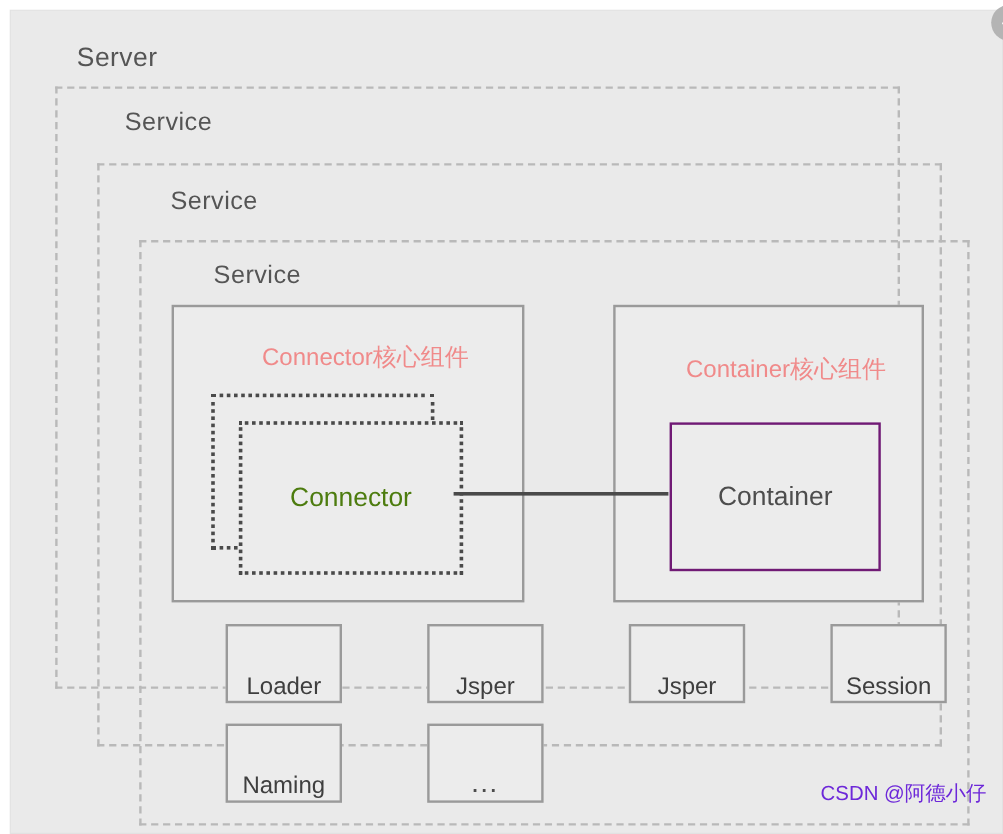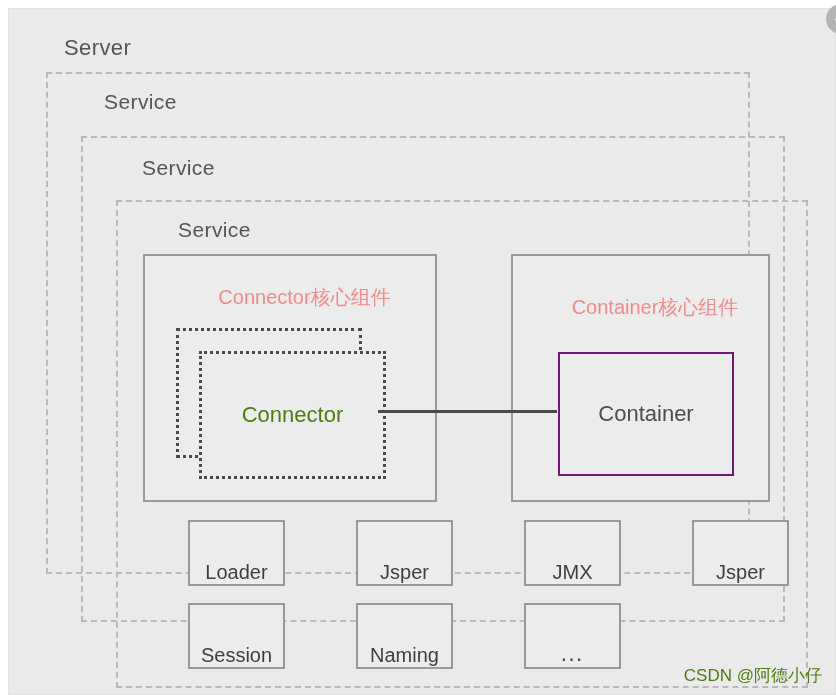--- a/index.html
+++ b/index.html
@@ -182,22 +182,22 @@
   .comp-box.ellipsis-box {
     font-size: 24px;
     letter-spacing: 2px;
     color: #4d4d4d;
   }
 
   
   .watermark {
     position: absolute;
     right: 14px;
-    bottom: 8px;
-    color: #4d7c0f;
+    bottom: 22px;
+    color: #6d28d9;
     font-size: 17px;
     white-space: nowrap;
     z-index: 30;
   }
 </style>
 </head>
 <body>
 
 <div id="canvas">
 
@@ -228,23 +228,20 @@
     </div>
 
     <div class="link-line"></div>
 
     <div class="comp-grid">
       <div class="comp-box">
         <span>Loader</span>
       </div>
       <div class="comp-box">
         <span>Jsper</span>
-      </div>
-      <div class="comp-box">
-        <span>JMX</span>
       </div>
       <div class="comp-box">
         <span>Jsper</span>
       </div>
       <div class="comp-box">
         <span>Session</span>
       </div>
       <div class="comp-box">
         <span>Naming</span>
       </div>

